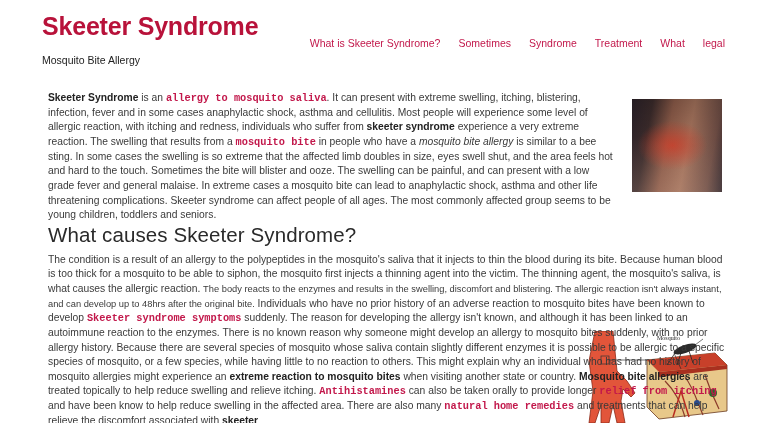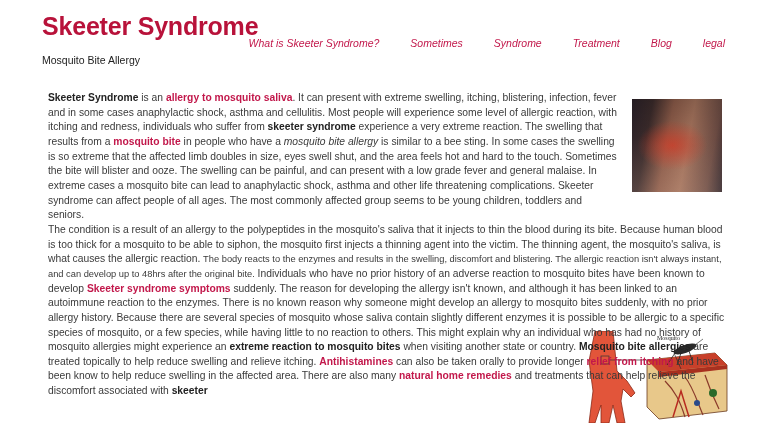--- a/index.html
+++ b/index.html
@@ -2,26 +2,26 @@
 <html><head>
 <meta charset="utf-8">
 <style>
   * { box-sizing: border-box; margin: 0; padding: 0; }
   html, body { width: 777px; height: 423px; overflow: hidden; background: #ffffff; }
   body { font-family: "Liberation Sans", sans-serif; color: #3a3a3a; position: relative; }
 
   .site-title { position: absolute; left: 42px; top: 12px; font-size: 25px; font-weight: 700; color: #b8123a; letter-spacing: -0.2px; text-decoration: none; }
   .tagline { position: absolute; left: 42px; top: 54px; font-size: 10.5px; color: #222; }
 
-  .nav { position: absolute; top: 37px; right: 52px; display: flex; gap: 31px; font-style: italic; }
+  .nav { position: absolute; top: 37px; right: 52px; display: flex; gap: 18px; }
   .nav a { font-size: 10.5px; color: #c2184b; text-decoration: none; white-space: nowrap; }
 
   .content { position: absolute; left: 48px; top: 91px; width: 680px; font-size: 10.3px; line-height: 14.65px; color: #3a3a3a; }
   .content b { color: #222; font-weight: 700; }
-  .content a { color: #c2184b; font-weight: 700; text-decoration: none; }
+  .content a { color: #c2184b; font-weight: 700; text-decoration: none; font-family: Liberation Mono, monospace; }
   .content .small { font-size: 9.3px; }
 
   .p1 { width: 570px; }
   .h2 { font-size: 20.5px; font-weight: 400; color: #2a2a2a; margin: 5px 0 10px 0; letter-spacing: 0.1px; }
 
   .img-leg { position: absolute; left: 632px; top: 99px; width: 90px; height: 93px; overflow: hidden;
     background:
       radial-gradient(ellipse 35px 25px at 45% 50%, rgba(200,60,40,0.85), rgba(200,60,40,0) 100%),
       linear-gradient(100deg, #2a2128 0%, #3a2a2a 20%, #8a5a48 40%, #a0705a 60%, #6a4a42 85%, #2a2128 100%); }
   .img-leg .shade { position: absolute; left: 0; top: 0; width: 100%; height: 100%;
@@ -36,21 +36,21 @@
 <body>
 
 <a class="site-title" href="#">Skeeter Syndrome</a>
 <div class="tagline">Mosquito Bite Allergy</div>
 
 <nav class="nav">
   <a href="#">What is Skeeter Syndrome?</a>
   <a href="#">Sometimes</a>
   <a href="#">Syndrome</a>
   <a href="#">Treatment</a>
-  <a href="#">Blog</a>
+  <a href="#">What</a>
   <a href="#">legal</a>
 </nav>
 
 <div class="img-leg" title="swollen red mosquito bite on leg">
   <div class="shade"></div>
 </div>
 
 <div class="img-diagram" title="diagram of mosquito biting skin on hand">
   <svg width="150" height="92" viewBox="0 0 150 92">
 
@@ -74,20 +74,21 @@
     <line x1="89" y1="22" x2="96" y2="38" stroke="#222" stroke-width="0.6"></line>
   </svg>
   <span class="label">Mosquito</span>
 </div>
 
 <main class="content">
   <p class="p1">
     <b>Skeeter Syndrome</b><span> is an </span><a href="#">allergy to mosquito saliva</a><span>. It can present with extreme swelling, itching, blistering, infection, fever and in some cases anaphylactic shock, asthma and cellulitis. Most people will experience some level of allergic reaction, with itching and redness, individuals who suffer from </span><b>skeeter syndrome</b><span> experience a very extreme reaction. The swelling that results from a </span><a href="#">mosquito bite</a><span>  in  people who have a </span><i>mosquito bite allergy</i><span> is similar to a bee sting. In some cases the swelling is so extreme that the affected limb doubles in size, eyes swell shut, and the area feels hot and hard to the touch. Sometimes the bite will blister and ooze. The swelling can be painful, and can present with a low grade fever and general malaise. In extreme cases a mosquito bite can  lead to anaphylactic shock, asthma and other life threatening complications. Skeeter syndrome can affect people of all ages. The most commonly affected group seems to be young children, toddlers and seniors.</span>
   </p>
 
+  <h2 class="h2">What causes Skeeter Syndrome?</h2>
 
   <p class="p2"><span style="float: right; width: 0px; height: 86px;"></span>
     <span>The condition is a result of an allergy to the polypeptides in the mosquito's saliva that it injects to thin the blood during its bite. Because human blood is too thick for a mosquito to be able to siphon,  the mosquito first injects a thinning agent into the victim. The thinning agent, the mosquito's saliva, is what causes the allergic reaction. </span><span class="small"> The body reacts to the enzymes and results in the swelling, discomfort and blistering.  The allergic reaction isn't always instant, and can develop up to  48hrs after the original bite.</span><span>  Individuals who have no prior history of an adverse reaction to mosquito bites have been known to develop </span><a href="#">Skeeter syndrome symptoms</a><span> suddenly. The reason for developing the allergy isn't known, and although it has been linked to an autoimmune reaction to the enzymes. There is no known reason why someone might develop an allergy to mosquito bites suddenly, with no prior allergy history. Because there are several species of mosquito whose saliva contain slightly different enzymes it is possible to be allergic to a specific species of mosquito, or a few species, while having little to no reaction to others. This might explain why an individual who has had no history of mosquito allergies might experience an </span><b>extreme reaction to mosquito bites</b><span> when visiting another state or country. </span><b>Mosquito bite allergies</b><span> are treated topically to help reduce swelling and relieve itching. </span><a href="#">Antihistamines</a><span> can also be taken orally to provide longer </span><a href="#">relief from itching</a><span> and have been know to help reduce swelling in the affected area.   There are also many </span><a href="#">natural home remedies</a><span> and treatments that can help relieve the discomfort associated with </span><b>skeeter</b>
   </p>
 </main>
 
 <style>
   
   .p2::before { content: ""; float: right; width: 0; height: 228px; }
 </style>

